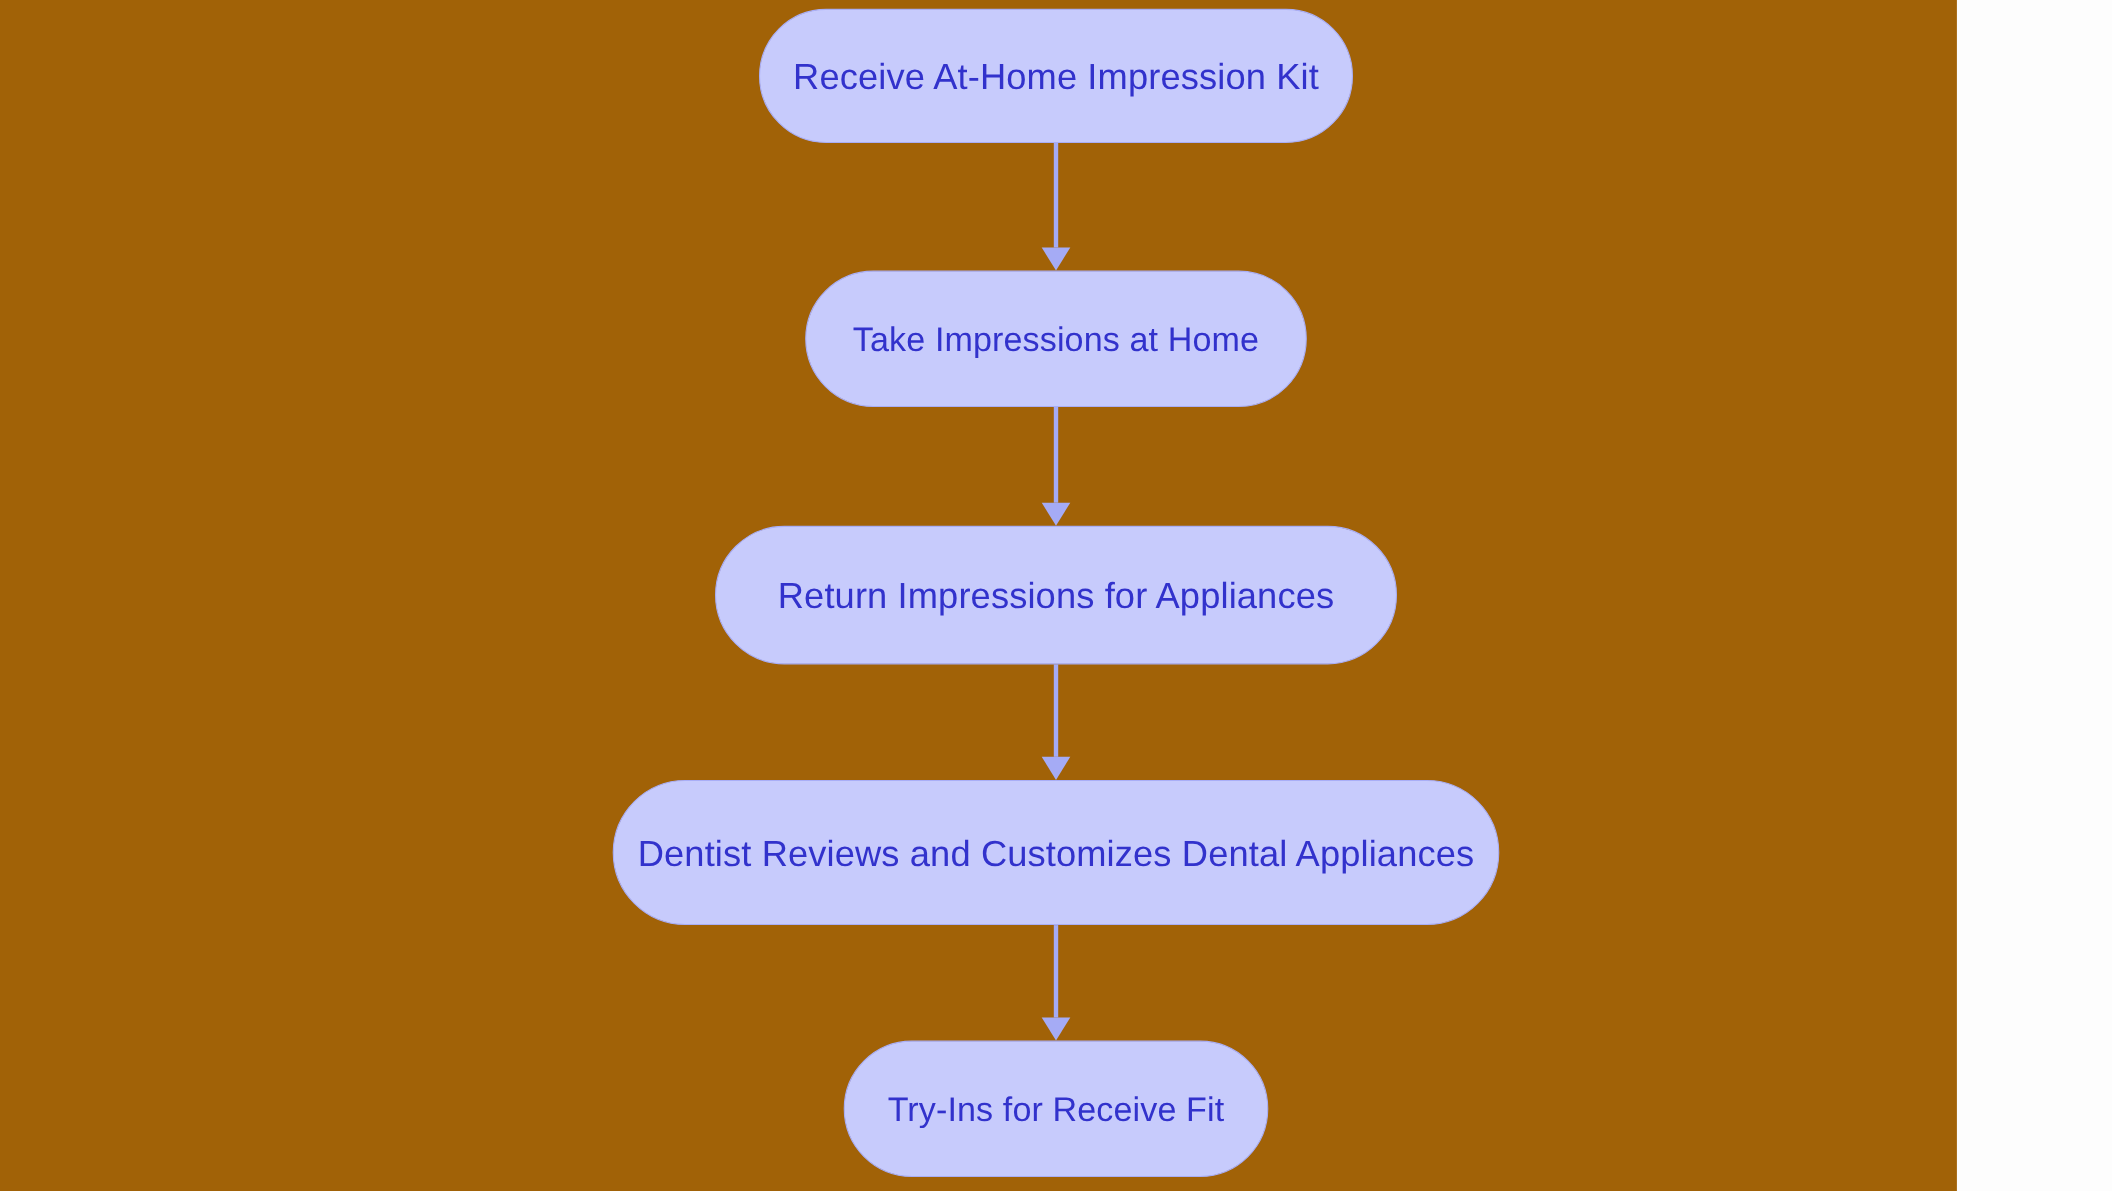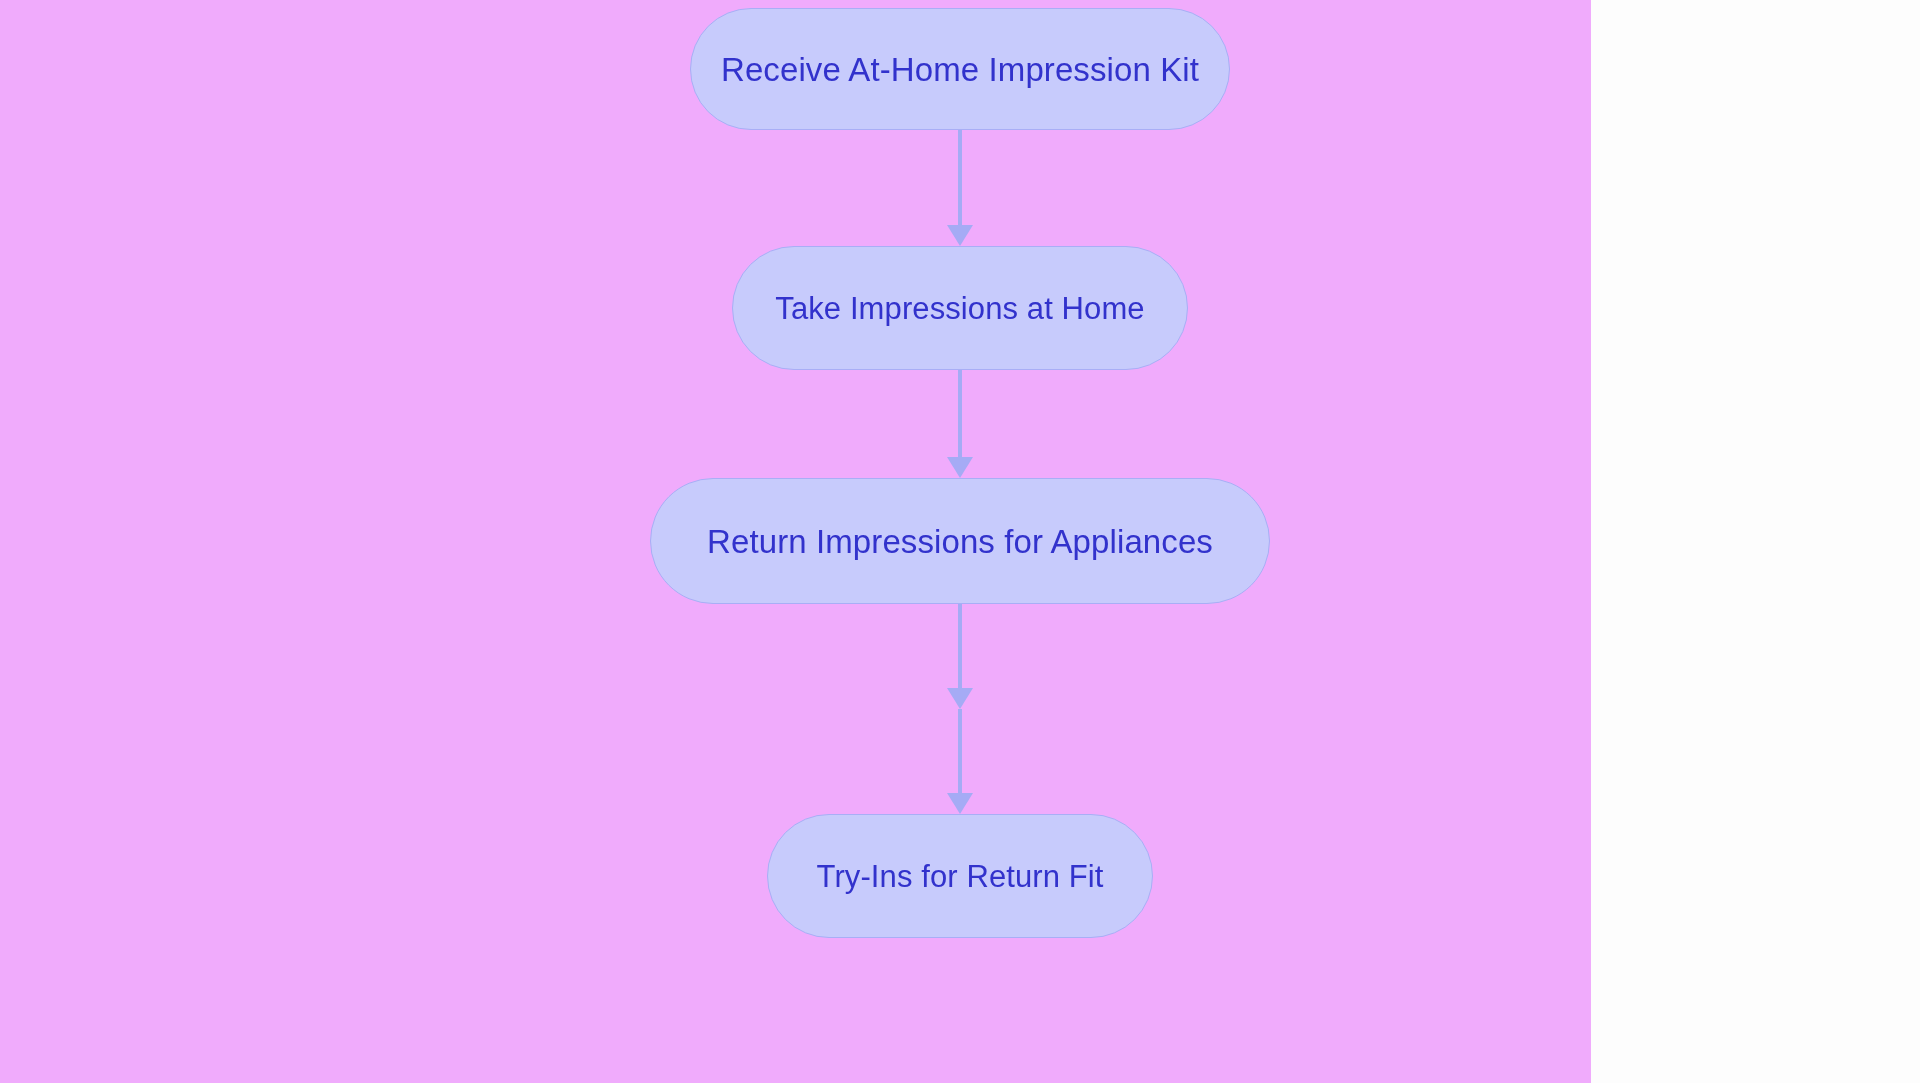--- a/index.html
+++ b/index.html
@@ -10,23 +10,23 @@
   body {
     width: 1920px;
     height: 1083px;
     background: #fdfdfd;
     font-family: "Liberation Sans", sans-serif;
     overflow: hidden;
   }
 
   #flowchart {
     position: relative;
-    width: 1591px;
+    width: 1779px;
     height: 1083px;
-    background: #f0abfc;
+    background: #a16207;
   }
 
   .flow-column {
     position: absolute;
     left: 0;
     top: 0;
     width: 1920px;
     height: 1083px;
     display: flex;
     flex-direction: column;
@@ -121,24 +121,27 @@
 
     <div class="node node-3">
       <span class="node-label">Return Impressions for Appliances</span>
     </div>
 
     <div class="connector conn-3">
       <span class="shaft"></span>
       <span class="head"></span>
     </div>
 
+    <div class="node node-4">
+      <span class="node-label">Dentist Reviews and Customizes Dental Appliances</span>
+    </div>
 
     <div class="connector conn-4">
       <span class="shaft"></span>
       <span class="head"></span>
     </div>
 
     <div class="node node-5">
-      <span class="node-label">Try-Ins for Return Fit</span>
+      <span class="node-label">Try-Ins for Receive Fit</span>
     </div>
 
   </div>
 </div>
 
 </body></html>

